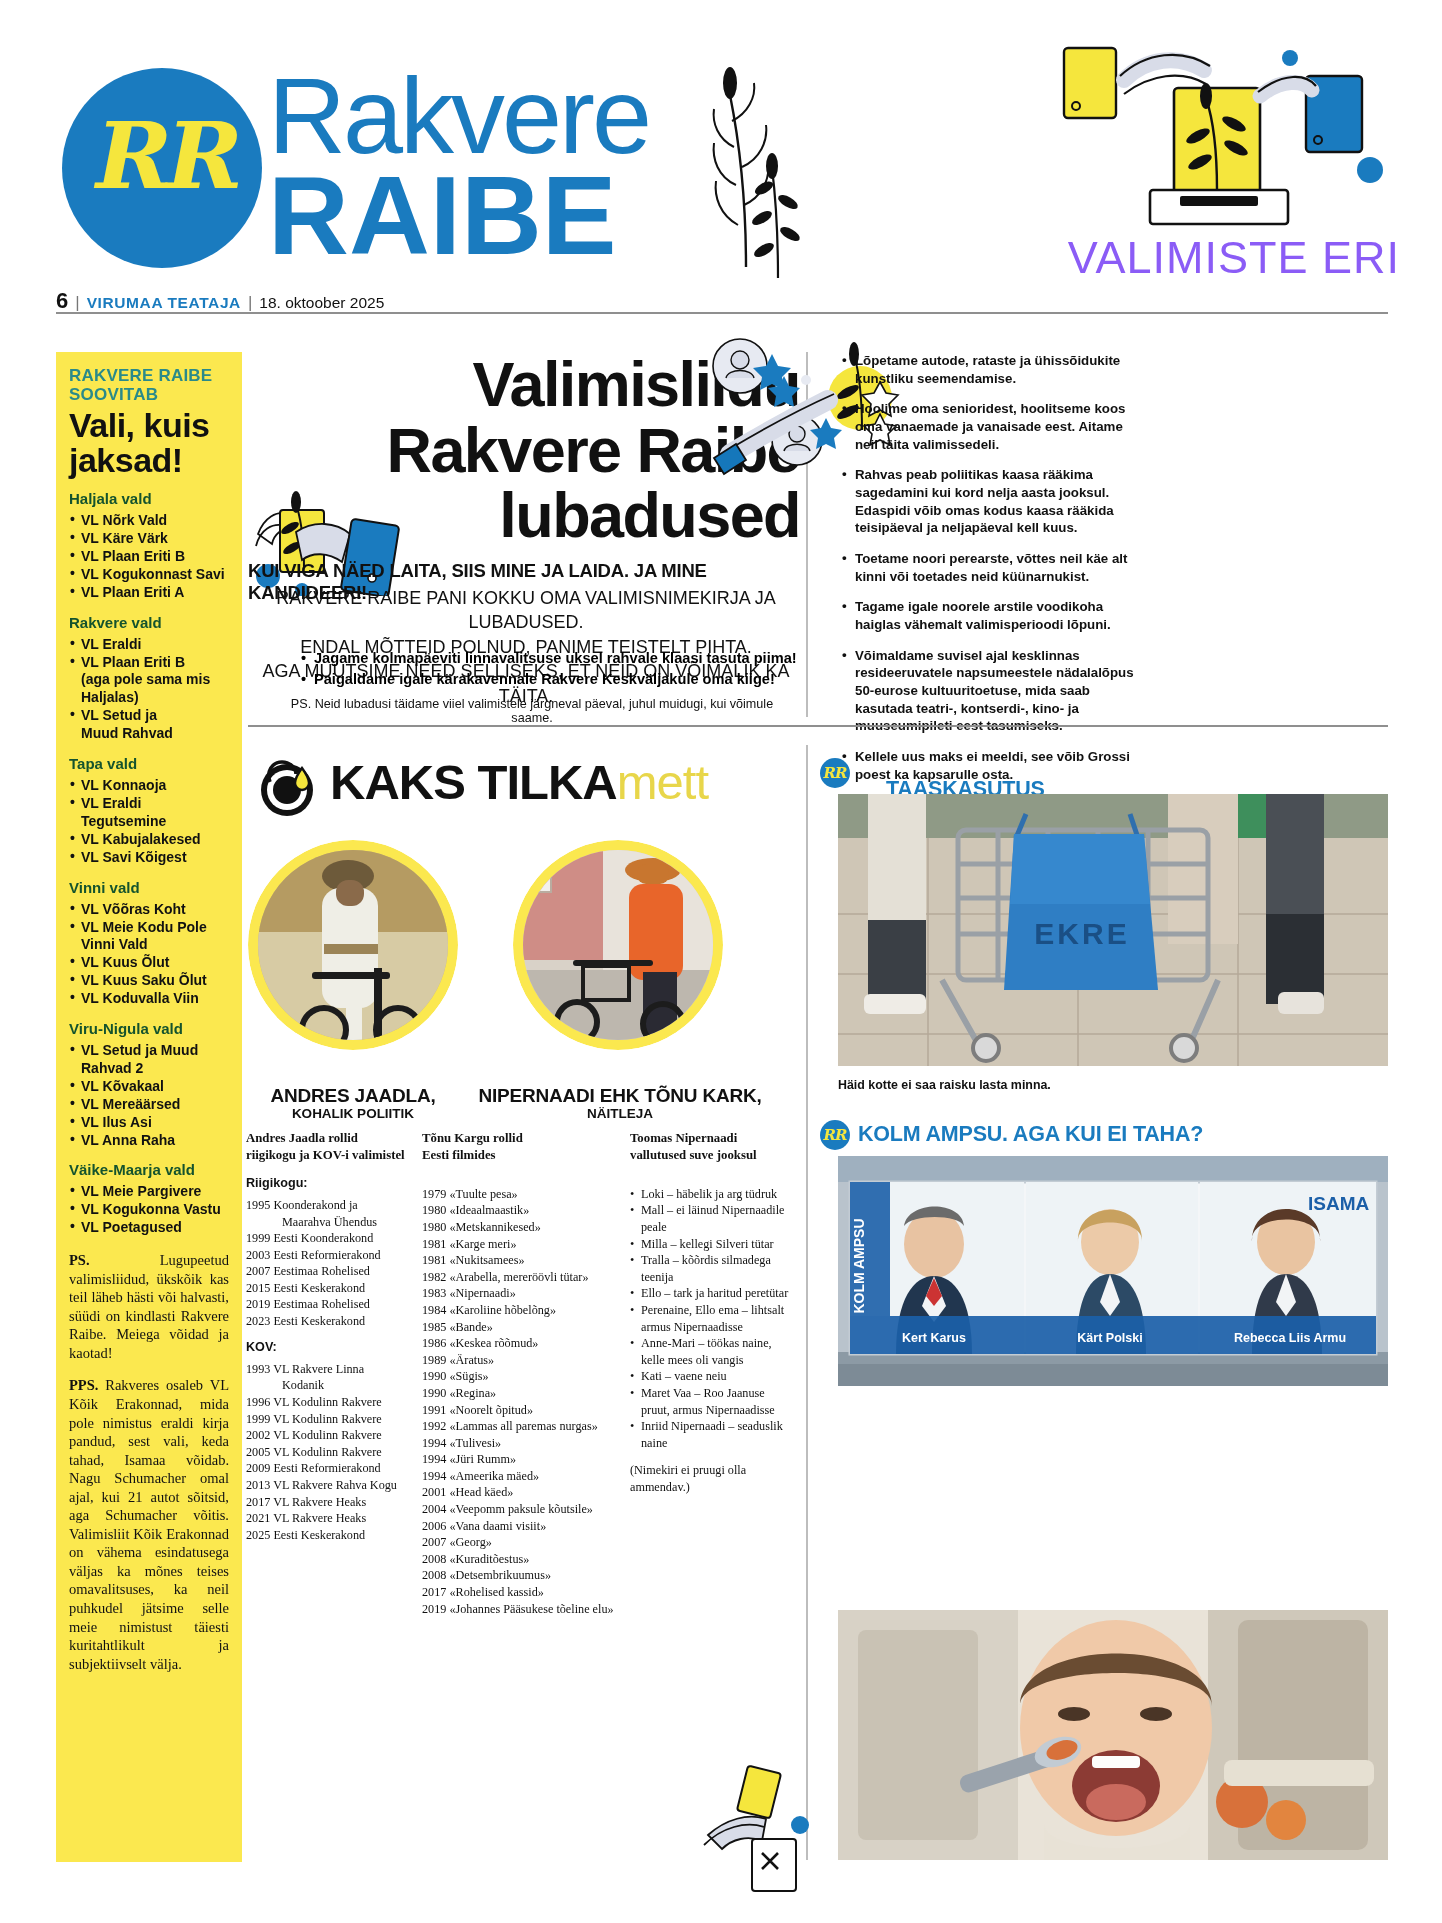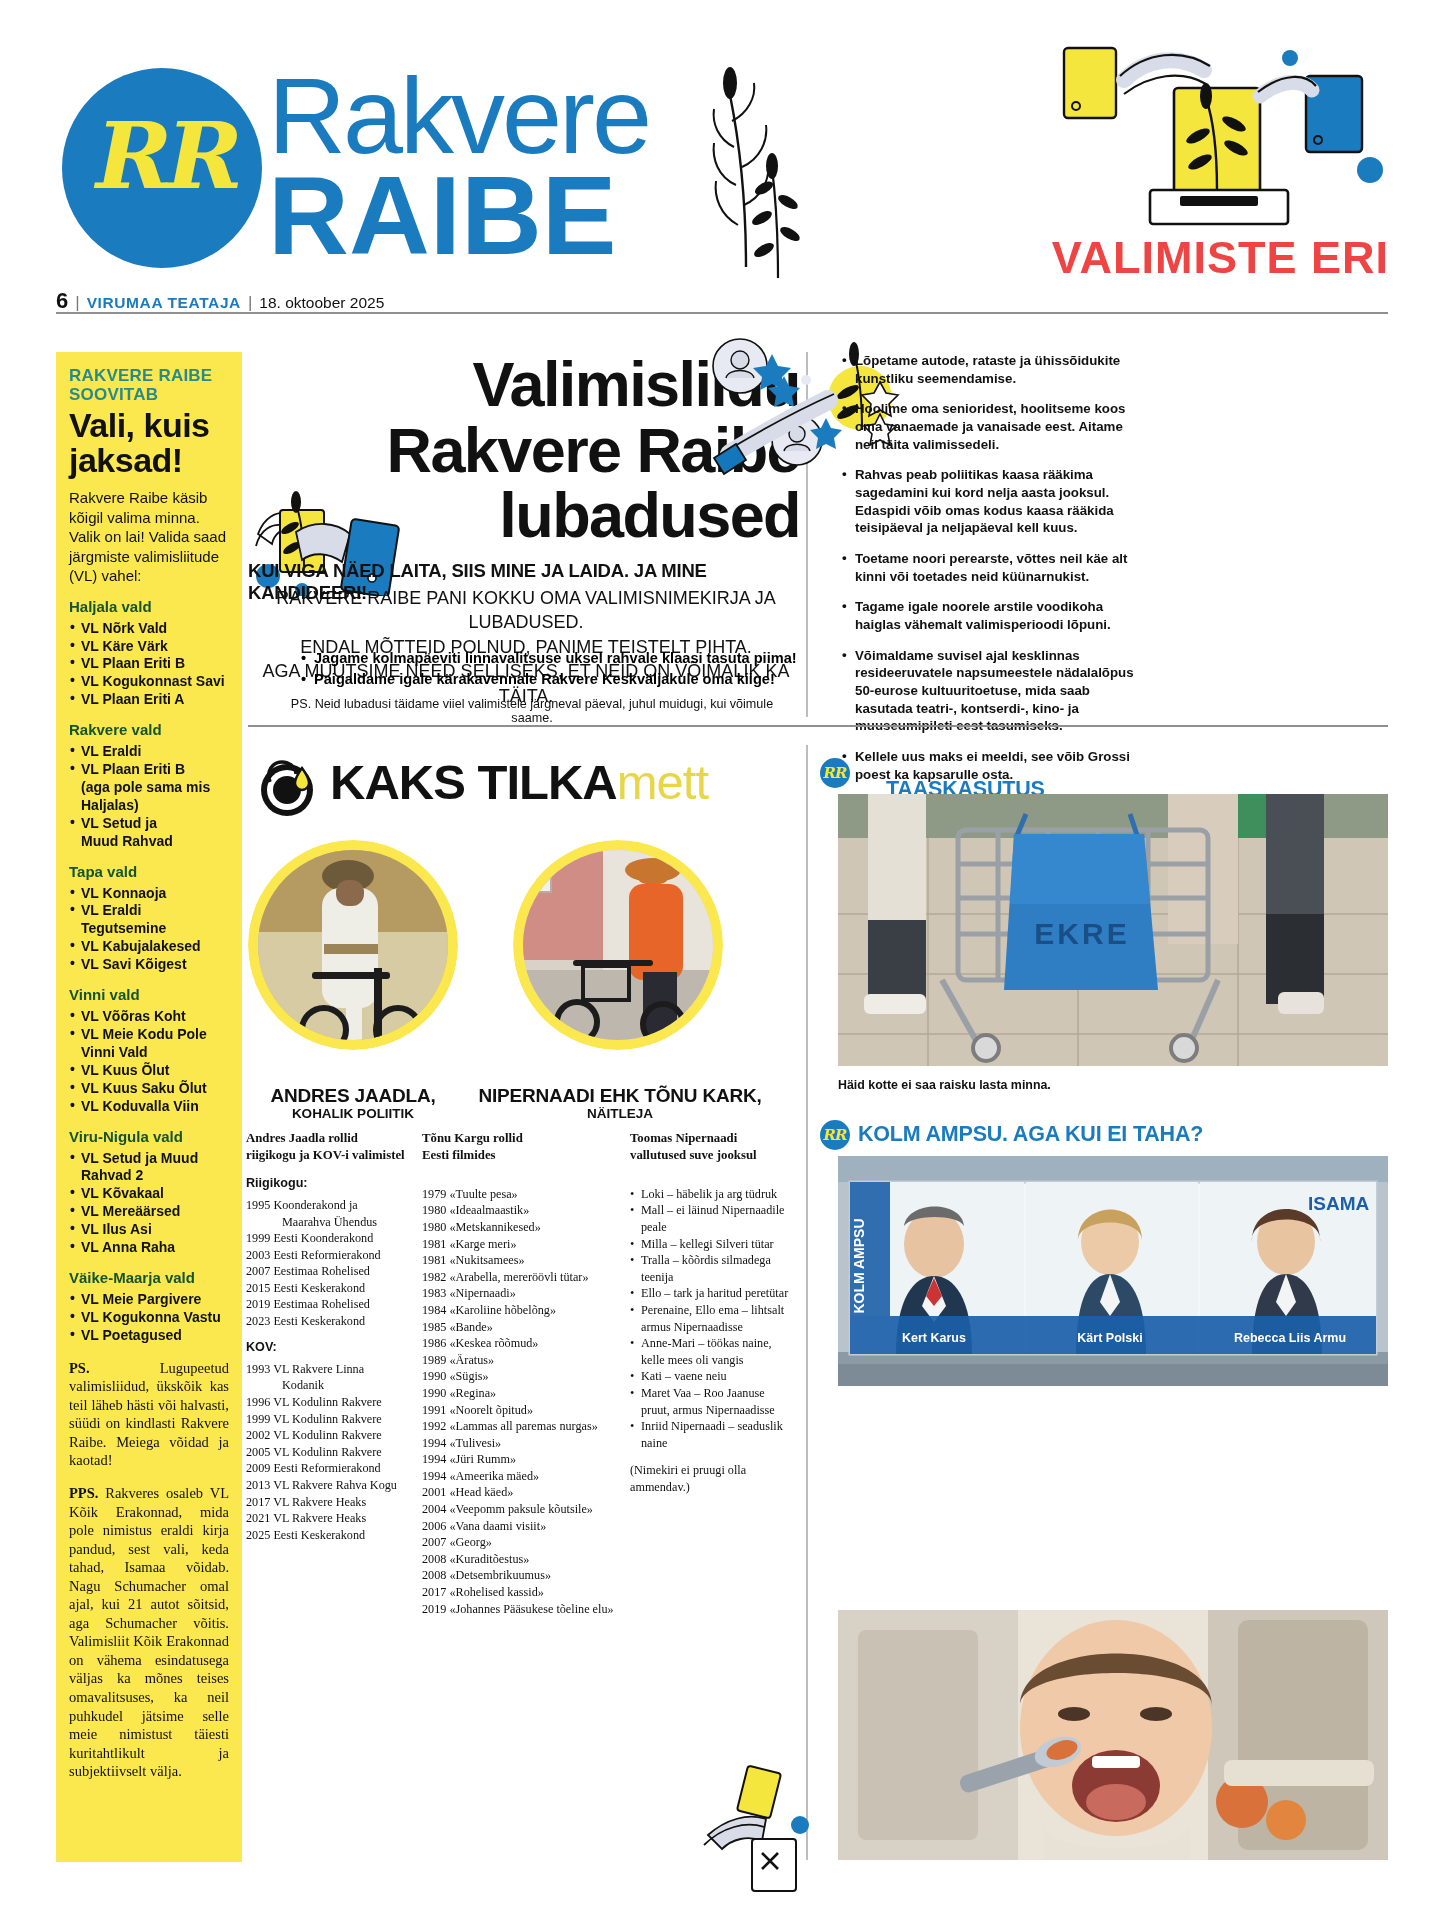--- a/index.html
+++ b/index.html
@@ -31,23 +31,23 @@
     font-weight: 400; font-size: 108px; color: #1a7bbf;
     letter-spacing: -3px; line-height: 1;
   }
   .masthead-word-raibe {
     position: absolute; left: 268px; top: 160px;
     font-family: "Liberation Sans", sans-serif;
     font-weight: 700; font-size: 112px; color: #1a7bbf;
     letter-spacing: 0px; line-height: 1;
   }
   .valimiste-eri {
-    position: absolute; right: 53px; top: 232px;
-    font-weight: 700; font-size: 45px; letter-spacing: 1px;
-    color: #ef4444;
+    position: absolute; right: 42px; top: 232px;
+    font-weight: 400; font-size: 45px; letter-spacing: 1px;
+    color: #8b5cf6;
   }
   
   .sprig { position: absolute; }
 
   
   .ballot-art { position: absolute; right: 48px; top: 40px; width: 340px; height: 195px; }
 
   
   .dateline {
     position: absolute; left: 56px; top: 288px; width: 1330px;
@@ -232,21 +232,20 @@
     <span class="sep">|</span>
     <span class="paper">VIRUMAA TEATAJA</span>
     <span class="sep">|</span>
     <span class="date">18. oktoober 2025</span>
   </div>
   <div class="rule-top"></div>
 
   <aside class="sidebar">
     <div class="sb-kicker">RAKVERE RAIBE SOOVITAB</div>
     <div class="sb-title">Vali, kuis jaksad!</div>
-    <div class="sb-intro">Rakvere Raibe käsib kõigil valima minna. Valik on lai! Valida saad järgmiste valimisliitude (VL) vahel:</div>
 
     <div class="sb-group">
       <h4>Haljala vald</h4>
       <ul>
         <li>VL Nõrk Vald</li>
         <li>VL Käre Värk</li>
         <li>VL Plaan Eriti B</li>
         <li>VL Kogukonnast Savi</li>
         <li>VL Plaan Eriti A</li>
       </ul>

